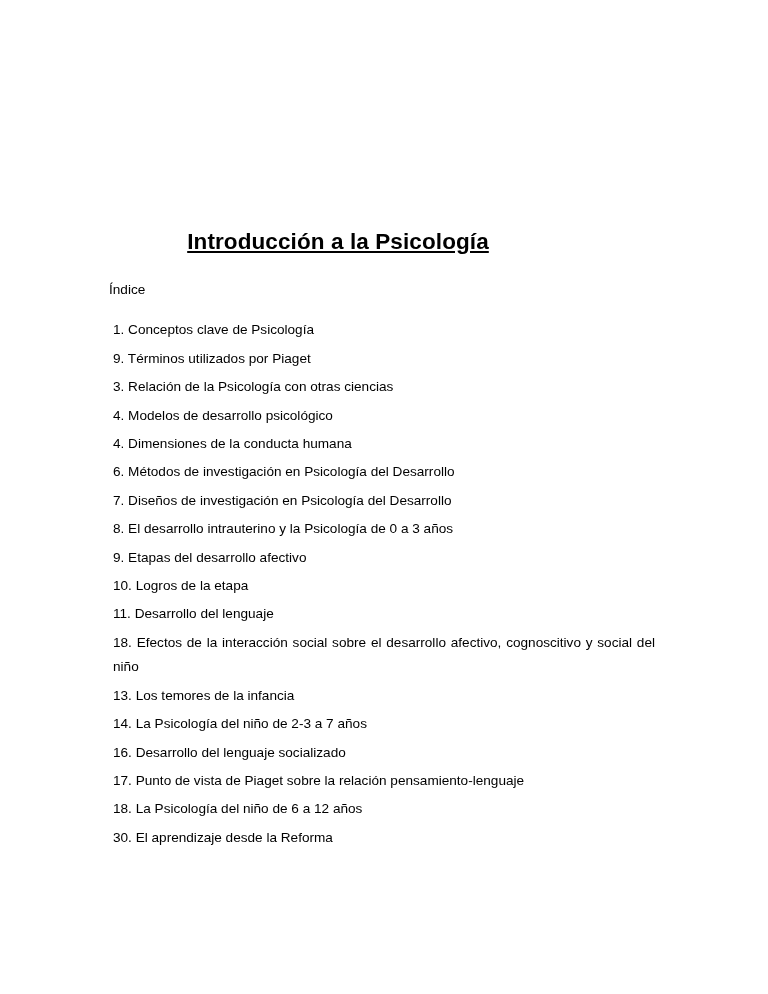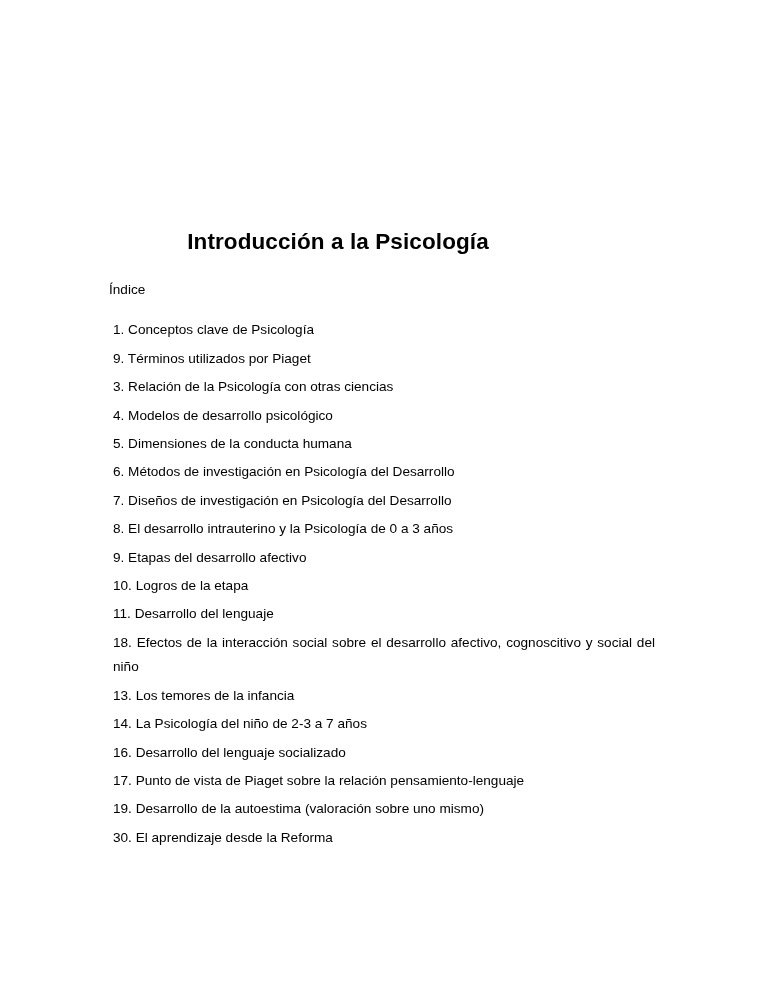--- a/index.html
+++ b/index.html
@@ -24,20 +24,21 @@
   }
   .doc-title {
     position: absolute;
     top: 214px;
     left: 0;
     width: 676px;
     text-align: center;
     font-size: 22.5px;
     font-weight: bold;
     letter-spacing: 0.1px;
+    text-decoration: underline;
   }
   .content {
     position: absolute;
     top: 278px;
     left: 109px;
     width: 550px;
   }
   .index-heading {
     font-size: 13.6px;
     line-height: 24.4px;
@@ -70,30 +71,30 @@
 
   <div class="content">
 
     <p class="index-heading">Índice</p>
 
     <ul class="index-list">
       <li class="index-item">1. Conceptos clave de Psicología</li>
       <li class="index-item">9. Términos utilizados por Piaget</li>
       <li class="index-item">3. Relación de la Psicología con otras ciencias</li>
       <li class="index-item">4. Modelos de desarrollo psicológico</li>
-      <li class="index-item">5. Dimensiones de la conducta humana</li>
+      <li class="index-item">4. Dimensiones de la conducta humana</li>
       <li class="index-item">6. Métodos de investigación en Psicología del Desarrollo</li>
       <li class="index-item">7. Diseños de investigación en Psicología del Desarrollo</li>
       <li class="index-item">8. El desarrollo intrauterino y la Psicología de 0 a 3 años</li>
       <li class="index-item">9. Etapas del desarrollo afectivo</li>
       <li class="index-item">10. Logros de la etapa</li>
       <li class="index-item">11. Desarrollo del lenguaje</li>
       <li class="index-item wrap">18. Efectos de la interacción social sobre el desarrollo afectivo, cognoscitivo y social del niño</li>
       <li class="index-item">13. Los temores de la infancia</li>
       <li class="index-item">14. La Psicología del niño de 2-3 a 7 años</li>
       <li class="index-item">16. Desarrollo del lenguaje socializado</li>
       <li class="index-item">17. Punto de vista de Piaget sobre la relación pensamiento-lenguaje</li>
-      <li class="index-item">19. Desarrollo de la autoestima (valoración sobre uno mismo)</li>
+      <li class="index-item">18. La Psicología del niño de 6 a 12 años</li>
       <li class="index-item">30. El aprendizaje desde la Reforma</li>
     </ul>
 
   </div>
 </div>
 
 </body></html>

